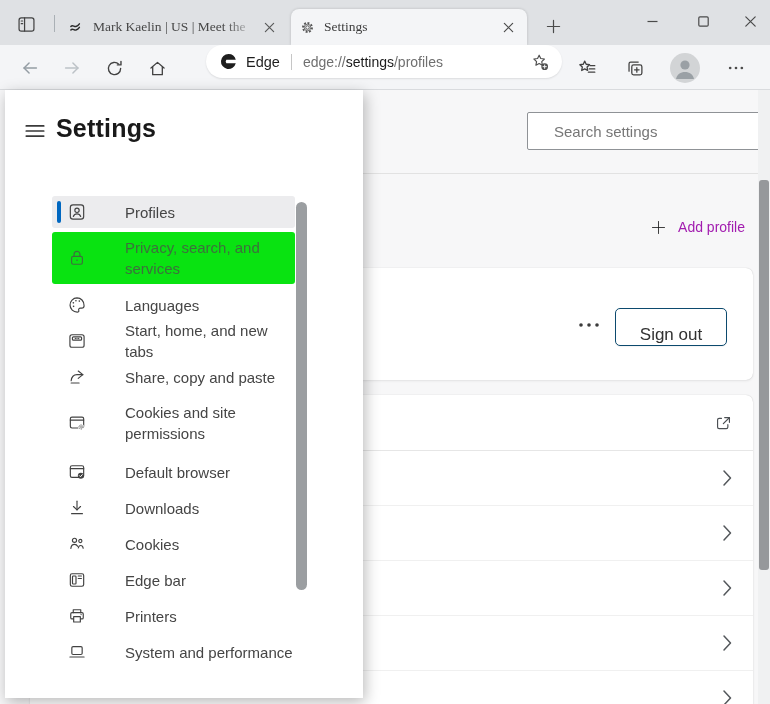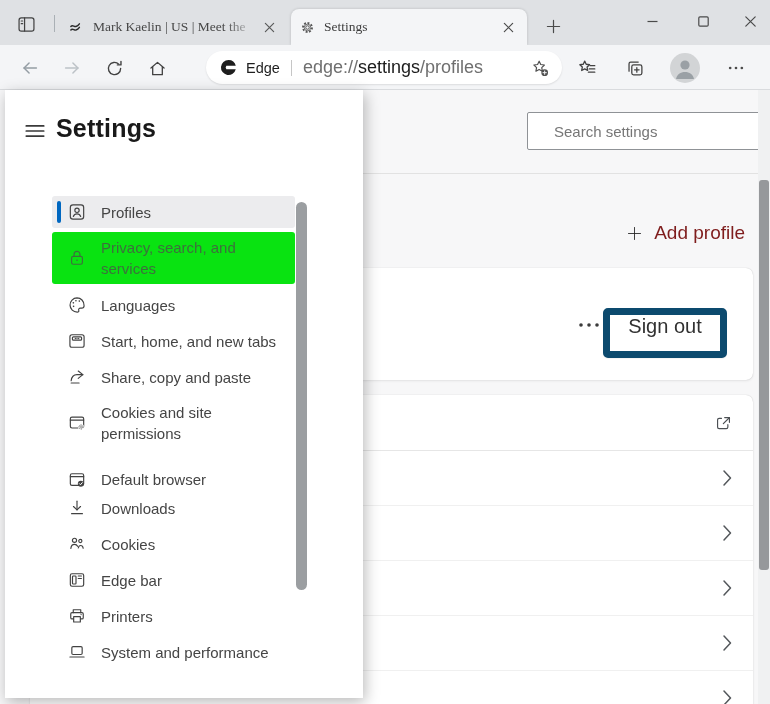--- a/index.html
+++ b/index.html
@@ -16,58 +16,58 @@
   .tab .fav{margin-right:8px;flex:0 0 auto;}
   .tab .t-title{flex:1;white-space:nowrap;overflow:hidden;position:relative;font-family:Liberation Serif, serif;}
   .tab1 .t-title::after{content:"";position:absolute;right:0;top:0;bottom:0;width:34px;background:linear-gradient(to right,rgba(223,225,228,0),#dfe1e4);}
   .tab-close{flex:0 0 auto;width:22px;height:22px;display:flex;align-items:center;justify-content:center;border-radius:4px;}
   .newtab{position:absolute;left:539px;top:13px;width:28px;height:26px;display:flex;align-items:center;justify-content:center;border-radius:4px;}
   .wctl{position:absolute;top:5px;width:42px;height:32px;display:flex;align-items:center;justify-content:center;}
   .wmin{left:631px;}.wmax{left:682px;}.wclose{left:731px;width:39px;}
   
   .toolbar{position:absolute;top:45px;left:0;right:0;height:45px;background:#f4f5f7;border-bottom:1px solid #d9dbde;box-sizing:border-box;}
   .navbtn{position:absolute;top:10px;width:28px;height:26px;display:flex;align-items:center;justify-content:center;border-radius:4px;}
-  .addr{position:absolute;left:206px;top:6px;width:356px;height:33px;background:#fff;border-radius:17px;box-shadow:0 1px 2px rgba(0,0,0,.10);display:flex;align-items:center;padding:0 12px 0 13px;box-sizing:border-box;}
+  .addr{position:absolute;left:206px;top:0;width:356px;height:33px;background:#fff;border-radius:17px;box-shadow:0 1px 2px rgba(0,0,0,.10);display:flex;align-items:center;padding:0 12px 0 13px;box-sizing:border-box;}
   .addr .brand{font-size:14.5px;color:#1f1f1f;margin-left:8px;}
   .addr .a-sep{width:1px;height:16px;background:#c6c6c6;margin:0 11px;}
-  .url{font-size:18px;white-space:nowrap;}
+  .url{font-size:14px;white-space:nowrap;}
   .url .dim{color:#6f6f6f;}
   .url .strong{color:#1c1c1c;}
   .addr .spacer{flex:1;}
   
   .page{position:absolute;top:90px;left:0;right:0;bottom:0;background:#f7f7f8;}
   .searchbox{position:absolute;left:527px;top:22px;width:233px;height:38px;box-sizing:border-box;border:1px solid #8f9296;border-radius:2px;background:#fff;display:flex;align-items:center;padding:0 10px 0 13px;}
   .searchbox input{border:0;outline:0;flex:1;font-family:"Liberation Sans",sans-serif;font-size:15px;color:#15803d;margin-left:11px;background:transparent;}
   .searchbox input::placeholder{color:#767676;}
   .hdr-divider{position:absolute;left:340px;right:0;top:83px;height:1px;background:#e2e2e2;}
-  .addprofile{position:absolute;right:25px;top:130px;height:26px;display:flex;align-items:center;gap:11px;color:#7f1d1d;font-size:19px;border-radius:4px;}
+  .addprofile{position:absolute;right:25px;top:124px;height:26px;display:flex;align-items:center;gap:11px;color:#a21caf;font-size:14px;border-radius:4px;}
   .card{position:absolute;left:30px;right:17px;background:#fff;border-radius:7px;box-shadow:0 0 1px rgba(0,0,0,.22),0 1px 3px rgba(0,0,0,.07);}
   .card1{top:178px;height:112px;}
   .card1 .more{position:absolute;right:150px;top:48px;width:28px;height:18px;display:flex;align-items:center;justify-content:center;border-radius:4px;}
-  .signout{position:absolute;right:26px;top:40px;width:110px;height:36px;background:#fff;border:7px solid #0c4a6e;border-radius:5px;box-shadow:0 1px 1px rgba(0,0,0,.05);display:flex;align-items:flex-start;justify-content:center;font-size:20px;color:#313131;}
+  .signout{position:absolute;right:26px;top:40px;width:110px;height:36px;background:#fff;border:1px solid #0c4a6e;border-radius:5px;box-shadow:0 1px 1px rgba(0,0,0,.05);display:flex;align-items:flex-end;justify-content:center;font-size:17px;color:#313131;}
   .card2{top:305px;height:330px;border-radius:7px 7px 0 0;overflow:hidden;}
   .c2-head{height:55px;border-bottom:1px solid #e6e6e6;position:relative;}
   .c2-head .extlink{position:absolute;right:19px;top:17px;width:22px;height:22px;display:flex;align-items:center;justify-content:center;}
   .c2-row{height:54px;border-bottom:1px solid #f0f0f0;position:relative;}
   .c2-row .chev{position:absolute;right:19px;top:18px;}
   .mscroll-track{position:absolute;right:0;top:0;bottom:0;width:12px;background:#f0f1f2;}
   .mscroll-thumb{position:absolute;right:1px;top:90px;width:10px;height:390px;background:#96989b;border-radius:3px;}
   
   .panel{position:absolute;left:5px;top:90px;width:358px;height:608px;background:#fff;box-shadow:2px 4px 14px rgba(0,0,0,.28);overflow:hidden;}
   .hamburger{position:absolute;left:16px;top:27px;width:28px;height:28px;display:flex;align-items:center;justify-content:center;border-radius:4px;}
   .panel-title{position:absolute;left:51px;top:24px;font-size:25px;font-weight:600;color:#191919;letter-spacing:.2px;}
   .nav{position:absolute;left:47px;top:106px;width:243px;}
   .nav-item{position:relative;display:flex;align-items:center;height:36px;font-size:15px;color:#454545;border-radius:3px;}
   .nav-item .nicon{flex:0 0 20px;margin:0 14px 0 15px;}
-  .nav-item .nlabel{flex:1;line-height:21px;max-width:185px;}
+  .nav-item .nlabel{flex:1;line-height:21px;max-width:185px;margin-left:24px;}
   .item-selected{height:32px;background:#ececee;margin-bottom:4px;}
   .item-selected .accent{position:absolute;left:5px;top:5px;width:4px;height:22px;border-radius:2px;background:#0067c0;}
   .item-highlight{height:52px;background:#09e311;color:#3e6f3e;margin-bottom:3px;}
   .item-tall{height:56px;}
-  .item-gap{margin-top:3px;align-items:flex-end;}
+  .item-gap{margin-top:3px;}
   .sscroll-thumb{position:absolute;left:291px;top:112px;width:11px;height:388px;background:#9b9ea1;border-radius:5.5px;}
   .ic{stroke:#424242;fill:none;stroke-width:1.4;stroke-linecap:round;stroke-linejoin:round;}
   .icg{stroke:#3e6f3e;fill:none;stroke-width:1.4;stroke-linecap:round;stroke-linejoin:round;}
 </style>
 </head>
 <body>
 
 <div class="window">
 
   <div class="titlebar">

